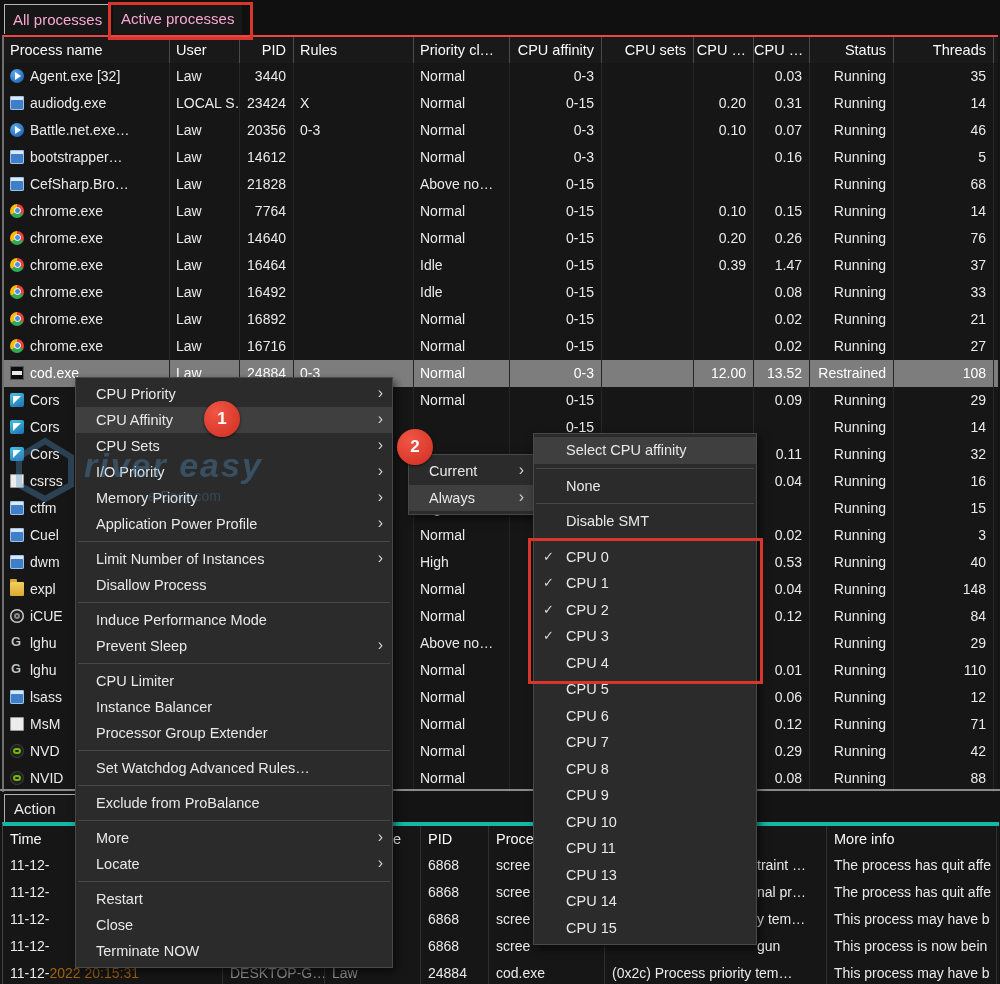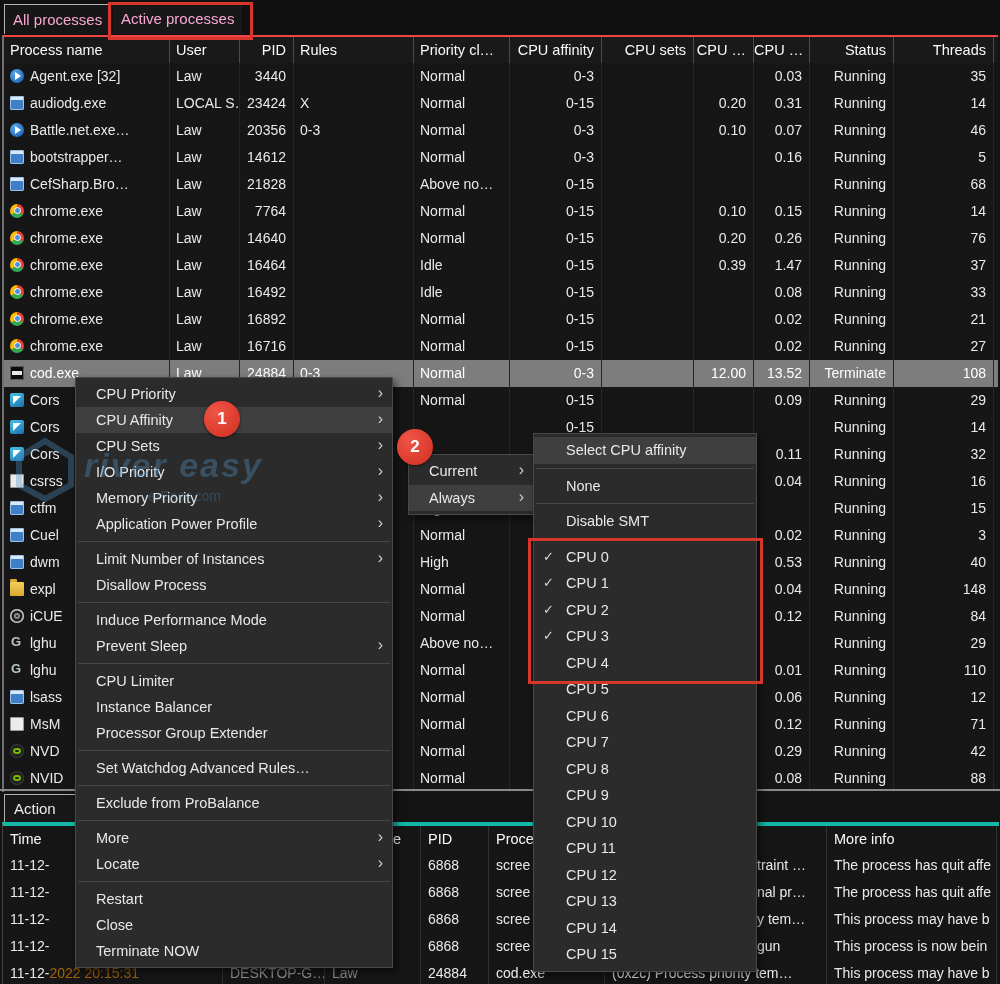--- a/index.html
+++ b/index.html
@@ -270,21 +270,21 @@
       <div class="trow sel">
         <div class="td a-l"><span class="ic ic-cod"></span><span>cod.exe</span></div>
         <div class="td a-l">Law</div>
         <div class="td a-r">24884</div>
         <div class="td a-l">0-3</div>
         <div class="td a-l">Normal</div>
         <div class="td a-r">0-3</div>
         <div class="td a-r"></div>
         <div class="td a-r">12.00</div>
         <div class="td a-r">13.52</div>
-        <div class="td a-r">Terminate</div>
+        <div class="td a-r">Restrained</div>
         <div class="td a-r">108</div>
       </div>
       <div class="trow">
         <div class="td a-l"><span class="ic ic-corsair"></span><span>Cors</span></div>
         <div class="td a-l"></div>
         <div class="td a-r"></div>
         <div class="td a-l"></div>
         <div class="td a-l">Normal</div>
         <div class="td a-r">0-15</div>
         <div class="td a-r"></div>
@@ -581,21 +581,20 @@
       <div class="mi"><span class="chk">✓</span><span>CPU 2</span></div>
       <div class="mi"><span class="chk">✓</span><span>CPU 3</span></div>
       <div class="mi"><span>CPU 4</span></div>
       <div class="mi"><span>CPU 5</span></div>
       <div class="mi"><span>CPU 6</span></div>
       <div class="mi"><span>CPU 7</span></div>
       <div class="mi"><span>CPU 8</span></div>
       <div class="mi"><span>CPU 9</span></div>
       <div class="mi"><span>CPU 10</span></div>
       <div class="mi"><span>CPU 11</span></div>
-      <div class="mi"><span>CPU 12</span></div>
       <div class="mi"><span>CPU 13</span></div>
       <div class="mi"><span>CPU 14</span></div>
       <div class="mi"><span>CPU 15</span></div>
     </div>
 
   <div class="redbox" id="redbox-tab"></div>
   <div class="redbox" id="redbox-cpu"></div>
   <div class="badge" id="badge-1">1</div>
   <div class="badge" id="badge-2">2</div>
 

